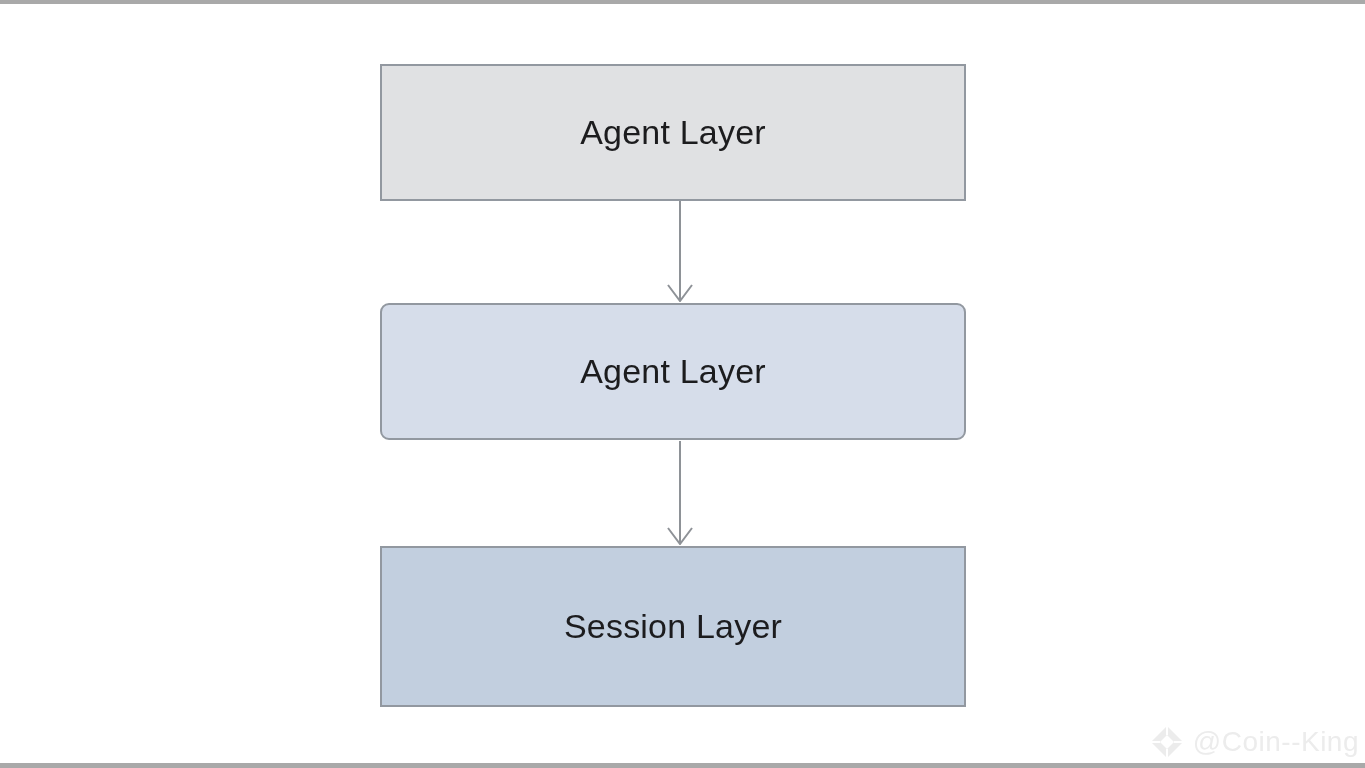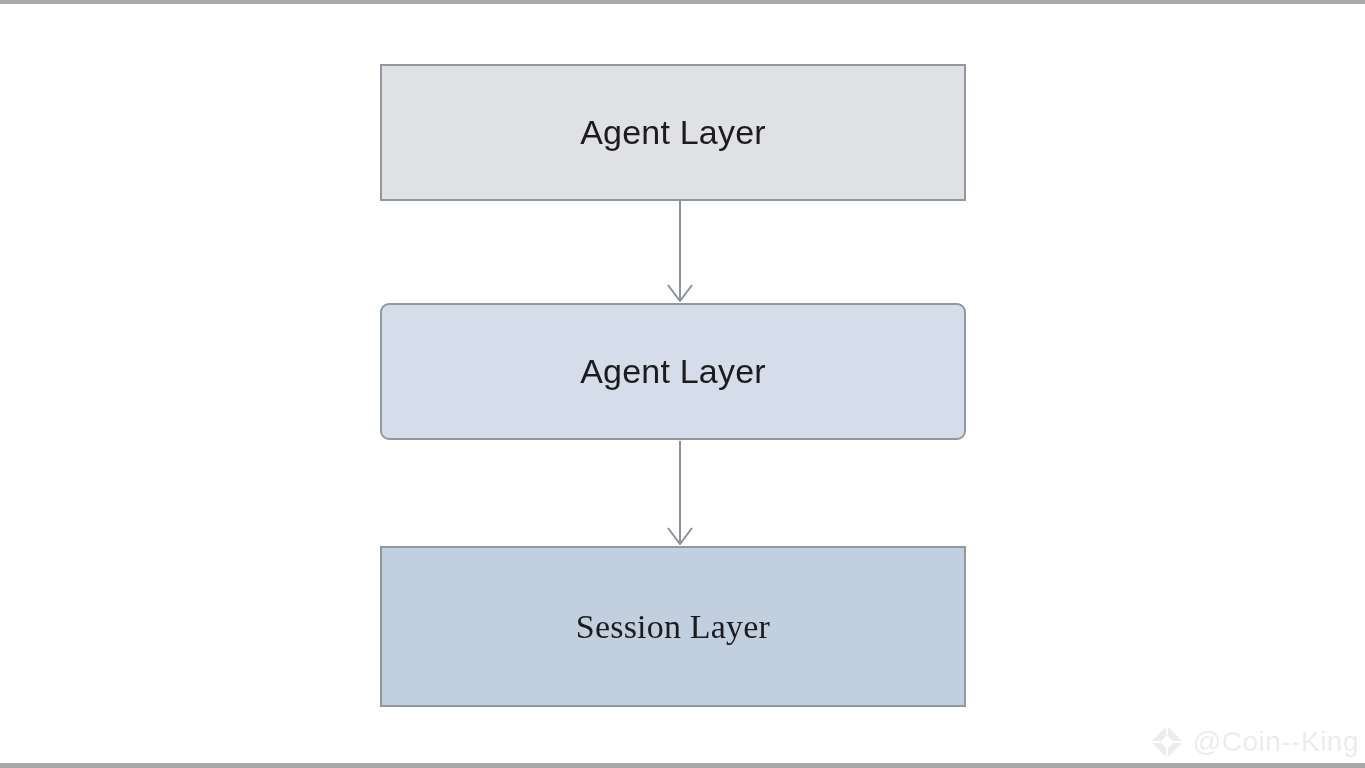--- a/index.html
+++ b/index.html
@@ -82,21 +82,21 @@
 
   <div class="layer-box" id="box-agent" style="background: rgb(214, 221, 234); border-radius: 9px;">
     <span class="label">Agent Layer</span>
   </div>
 
   <svg class="arrow" id="arrow-2" viewBox="0 0 40 104" aria-hidden="true">
     <line x1="20" y1="0" x2="20" y2="102" stroke="#8e9297" stroke-width="2"></line>
     <polyline points="8,87 20,103 32,87" fill="none" stroke="#8e9297" stroke-width="2"></polyline>
   </svg>
 
-  <div class="layer-box" id="box-session" style="background: rgb(194, 207, 223); font-family: Liberation Serif, serif;">
+  <div class="layer-box" id="box-session" style="background: rgb(194, 207, 223);">
     <span class="label">Session Layer</span>
   </div>
 
   <div class="watermark">
     <svg width="36" height="36" viewBox="0 0 36 36" aria-hidden="true">
       <path d="M18 2 L34 18 L18 34 L2 18 Z  M18 11 L25 18 L18 25 L11 18 Z" fill="#ececec" fill-rule="evenodd"></path>
       <line x1="18" y1="2" x2="18" y2="11" stroke="#ffffff" stroke-width="2"></line>
       <line x1="18" y1="25" x2="18" y2="34" stroke="#ffffff" stroke-width="2"></line>
       <line x1="2" y1="18" x2="11" y2="18" stroke="#ffffff" stroke-width="2"></line>
       <line x1="25" y1="18" x2="34" y2="18" stroke="#ffffff" stroke-width="2"></line>

